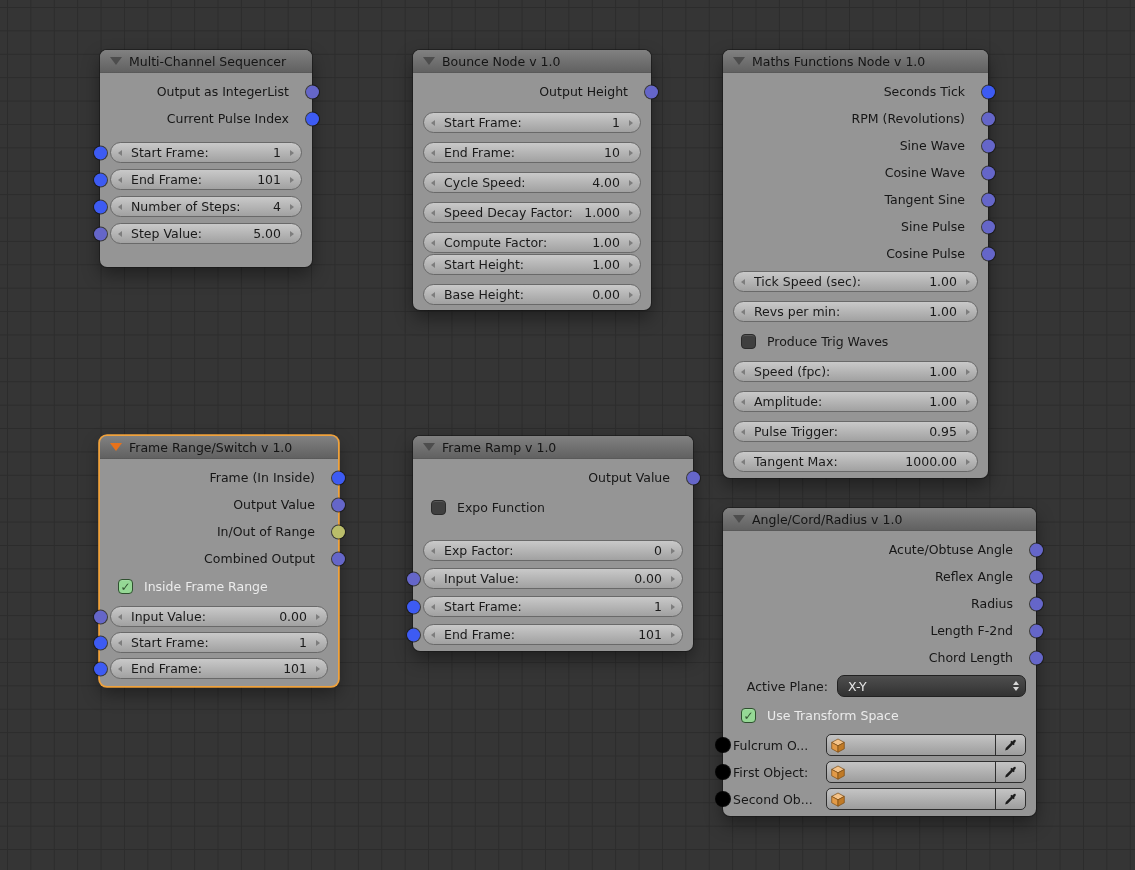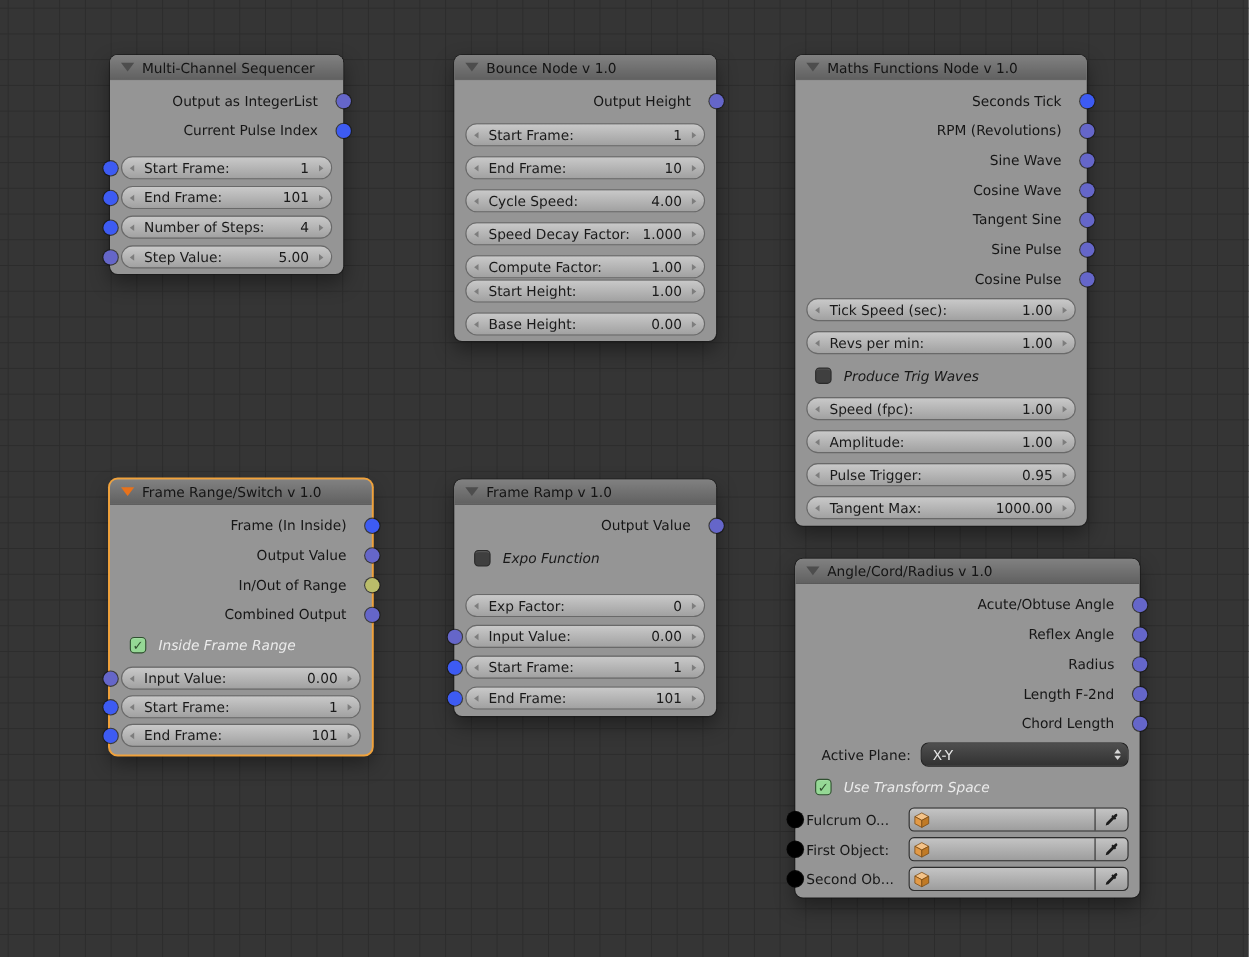--- a/index.html
+++ b/index.html
@@ -32,21 +32,21 @@
   .row.slider{
     height:21px;display:flex;align-items:center;box-sizing:border-box;
     border:1px solid #696969;border-radius:11px;
     background:linear-gradient(#c9c9c9,#a1a1a1);
   }
   .slbl{flex:1;margin-left:9px;font-size:12.5px;color:#1a1a1a;white-space:nowrap;overflow:hidden;}
   .sval{margin-right:9px;font-size:12.5px;color:#1a1a1a;white-space:nowrap;}
   .arr{width:0;height:0;border-top:3.5px solid transparent;border-bottom:3.5px solid transparent;flex:none;}
   .arr.left{border-right:4.5px solid #7d7d7d;margin-left:7px;}
   .arr.right{border-left:4.5px solid #7d7d7d;margin-right:7px;}
-  .row.checkbox{height:21px;display:flex;align-items:center;font-style:italic;}
+  .row.checkbox{height:21px;display:flex;align-items:center;}
   .cb{
     width:15px;height:15px;box-sizing:border-box;margin-left:8px;flex:none;
     border-radius:4px;background:#3f3f3f;border:1px solid #2a2a2a;
     box-shadow:inset 0 1px 0 rgba(255,255,255,.12);
     display:flex;align-items:center;justify-content:center;
   }
   .cb.checked{background:#95d895;border-color:#2f4f2f;}
   .ck{font-size:12px;font-weight:700;color:#30512f;line-height:1;}
   .cblbl{margin-left:11px;font-size:12.5px;color:#181818;white-space:nowrap;}
   .cblbl.on{color:#ebebeb;}
@@ -81,21 +81,21 @@
 </style>
 </head>
 <body>
 
 <div class="canvas" id="canvas">
     <div class="node" style="left: 100px; top: 50px; width: 212px;">
       <div class="hd">
         <span class="tri"></span>
         <span class="title">Multi-Channel Sequencer</span>
       </div>
-      <div class="body" style="padding-bottom: 5px;">
+      <div class="body" style="padding-bottom: 23px;">
         <div class="row output">
           <span class="olbl">Output as IntegerList</span>
           <span class="socket out" style="background: rgb(101, 102, 201);"></span>
         </div>
         <div class="row output">
           <span class="olbl">Current Pulse Index</span>
           <span class="socket out" style="background: rgb(61, 91, 243);"></span>
         </div>
         <div class="row slider" style="margin-top: 10px;">
           <span class="arr left"></span>
@@ -301,21 +301,21 @@
         </div>
         <div class="row slider" style="margin-top: 5px;">
           <span class="arr left"></span>
           <span class="slbl">End Frame:</span>
           <span class="sval">101</span>
           <span class="arr right"></span>
           <span class="socket in" style="background: rgb(61, 91, 243);"></span>
         </div>
       </div>
     </div>
-    <div class="node" style="left: 413px; top: 436px; width: 238px;">
+    <div class="node" style="left: 413px; top: 436px; width: 280px;">
       <div class="hd">
         <span class="tri"></span>
         <span class="title">Frame Ramp v 1.0</span>
       </div>
       <div class="body" style="padding-bottom: 6px;">
         <div class="row output">
           <span class="olbl">Output Value</span>
           <span class="socket out" style="background: rgb(101, 102, 201);"></span>
         </div>
         <div class="row checkbox" style="margin-top: 6px;">

